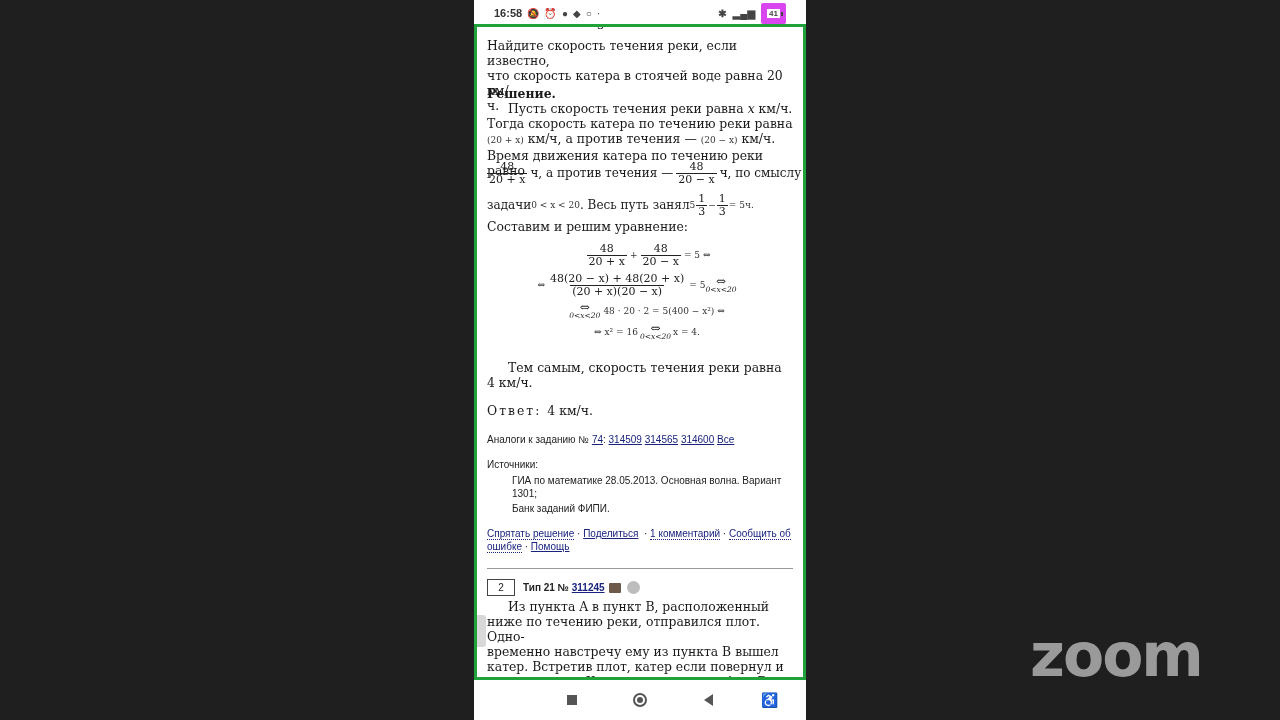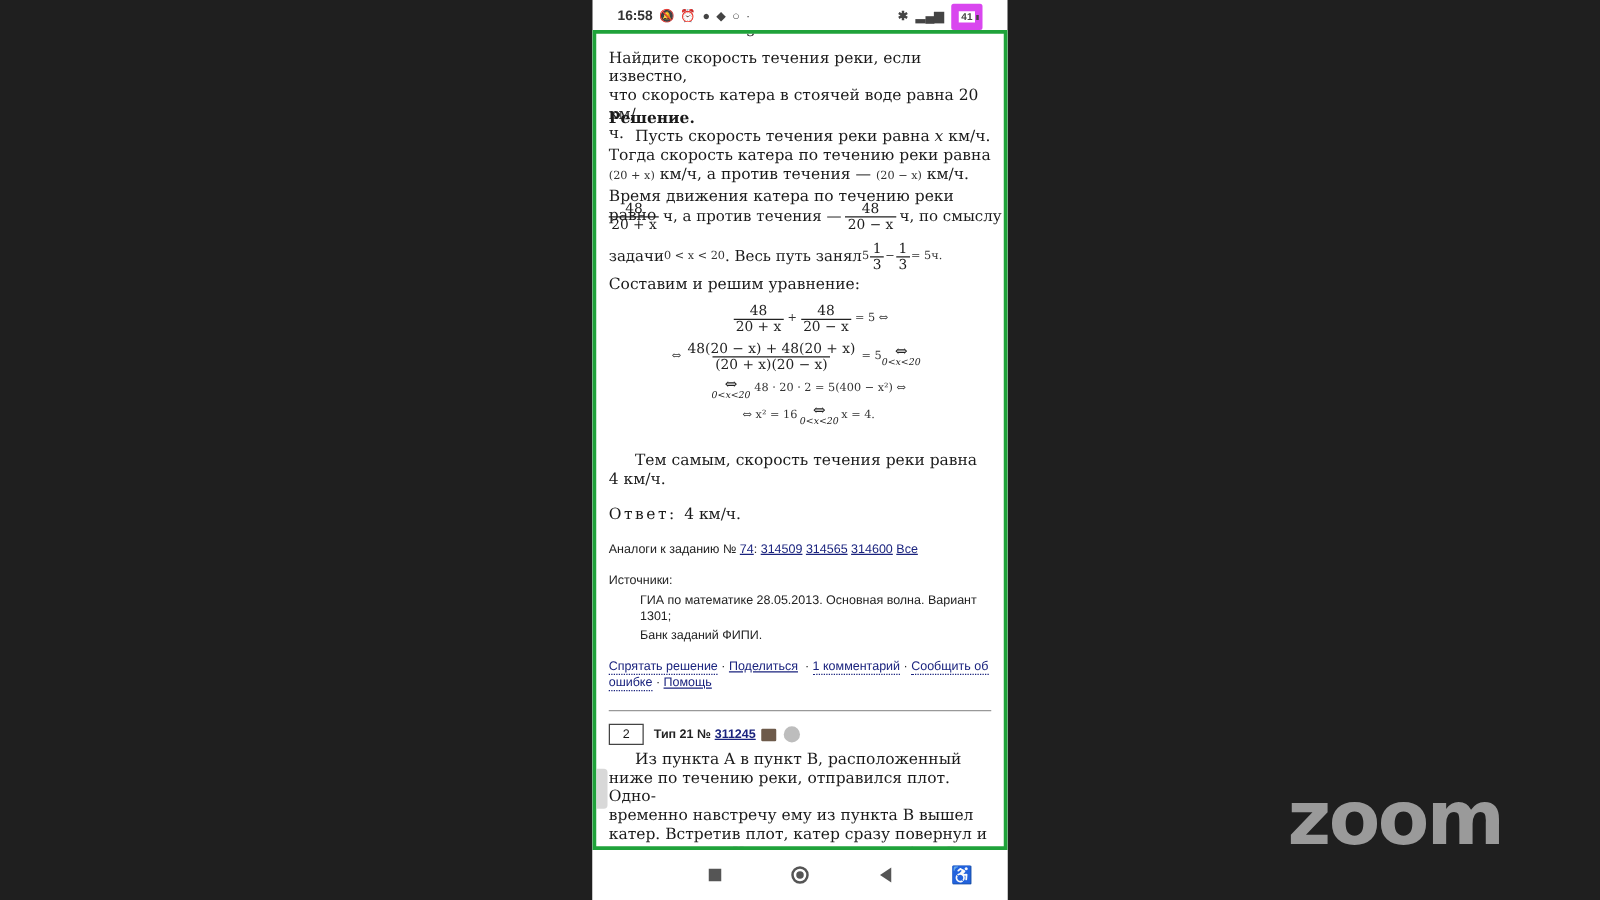--- a/index.html
+++ b/index.html
@@ -210,21 +210,21 @@
         <span class="small-sans" style="font-weight:bold; margin-left:8px;">Тип 21 №</span>
         <a class="lnk small-sans" style="font-weight:bold; margin-left:3px;">311245</a>
         <span class="folder-icon"></span>
         <span class="dot-icon"></span>
       </div>
 
       <div style="position:absolute; top:572px; left:0; width:306px;">
         <div class="p" style="padding-left:21px;">Из пункта A в пункт B, расположенный</div>
         <div class="p">ниже по течению реки, отправился плот. Одно-</div>
         <div class="p">временно навстречу ему из пункта B вышел</div>
-        <div class="p">катер. Встретив плот, катер сразу повернул и</div>
+        <div class="p">катер. Встретив плот, катер если повернул и</div>
         <div class="p">поплыл назад. Какую часть пути от A до B прой-</div>
 
       </div>
     </div>
     <div class="side-handle" style="top:588px;"></div>
   </div>
 
   <div class="navbar">
     <div class="nav-btn" style="left:88px;">
         <div class="nav-square"></div>

